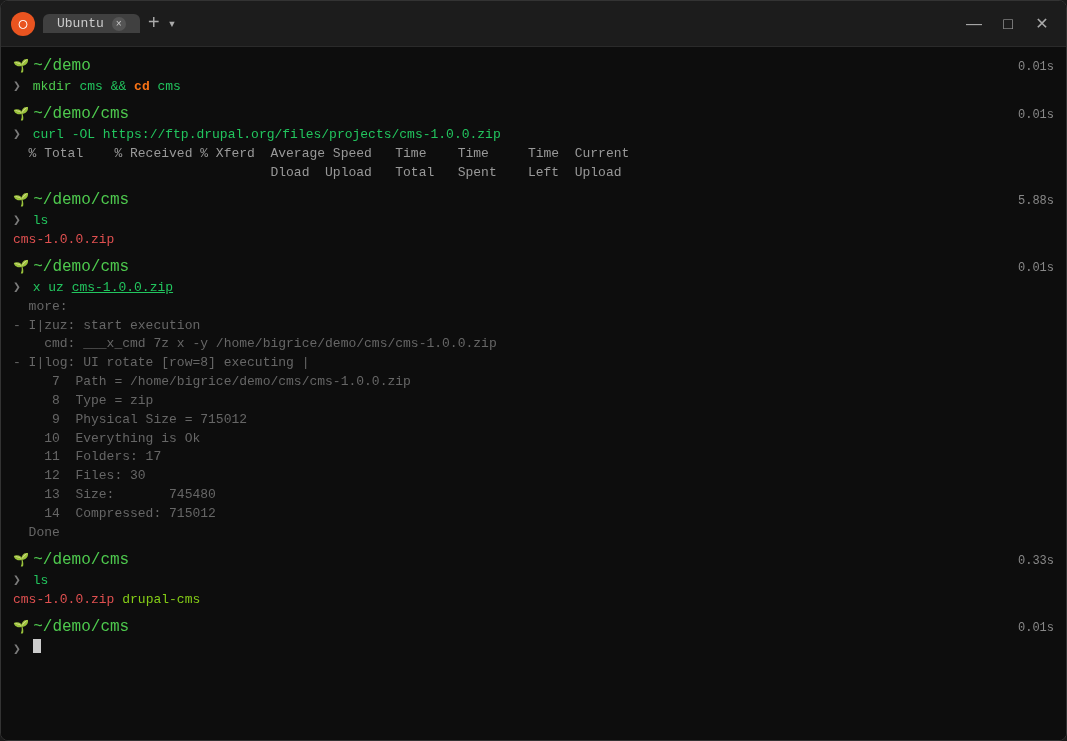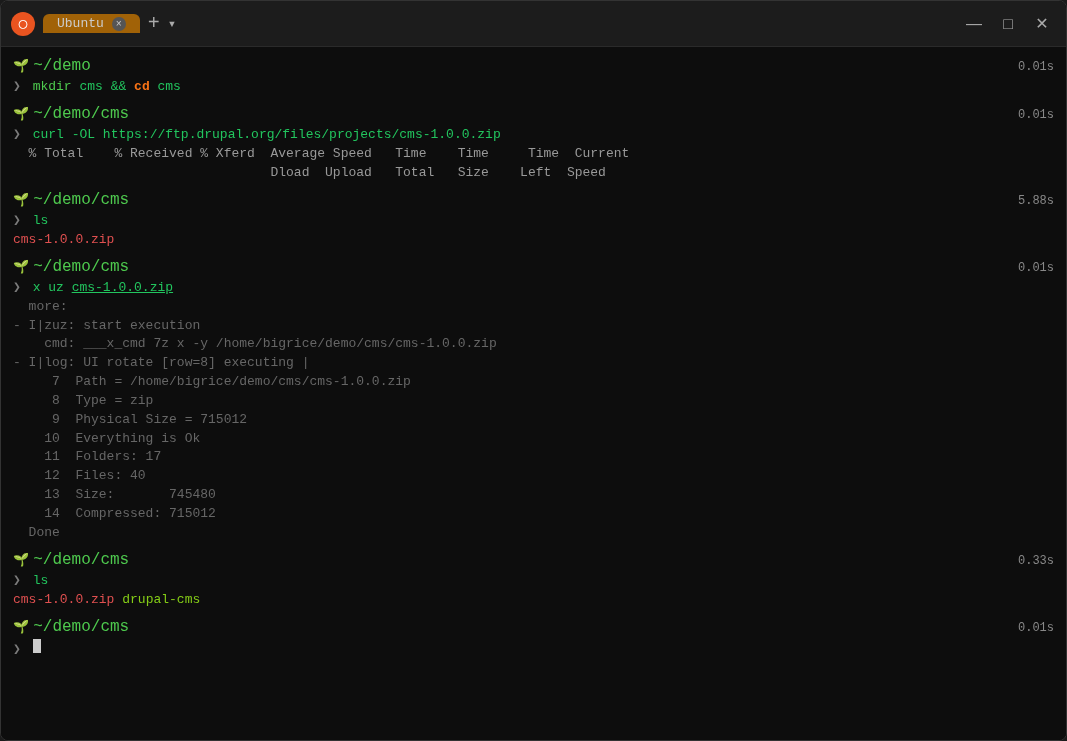--- a/index.html
+++ b/index.html
@@ -44,21 +44,21 @@
       background: #e95420;
       border-radius: 50%;
       display: flex;
       align-items: center;
       justify-content: center;
       font-size: 14px;
       color: white;
       flex-shrink: 0;
     }
     .tab {
-      background: #a16207;
+      background: #404040;
       color: #ccc;
       padding: 2px 14px;
       border-radius: 6px 6px 0 0;
       display: flex;
       align-items: flex-end;
       gap: 8px;
       font-size: 13px;
     }
     .tab-close {
       width: 14px;
@@ -239,21 +239,21 @@
         <span class="emoji">🌱</span>
         <span class="dir">~/demo/cms</span>
       </div>
       <span class="time">0.01s</span>
     </div>
     <div class="cmd-row">
       <span class="chevron">❯ </span>
       <span class="cmd-text">curl -OL https://ftp.drupal.org/files/projects/cms-1.0.0.zip</span>
     </div>
     <div class="output-text">  % Total    % Received % Xferd  Average Speed   Time    Time     Time  Current</div>
-    <div class="output-text">                                 Dload  Upload   Total   Size    Left  Speed</div>
+    <div class="output-text">                                 Dload  Upload   Total   Spent    Left  Upload</div>
 
     <div class="section-gap"></div>
 
     <div class="prompt-row">
       <div class="prompt-left">
         <span class="emoji">🌱</span>
         <span class="dir">~/demo/cms</span>
       </div>
       <span class="time">5.88s</span>
     </div>
@@ -281,21 +281,21 @@
     </div>
     <div class="output-dim">  more:</div>
     <div class="output-dim">- I|zuz: start execution</div>
     <div class="output-dim">    cmd: ___x_cmd 7z x -y /home/bigrice/demo/cms/cms-1.0.0.zip</div>
     <div class="output-dim">- I|log: UI rotate [row=8] executing |</div>
     <div class="output-dim">     7  Path = /home/bigrice/demo/cms/cms-1.0.0.zip</div>
     <div class="output-dim">     8  Type = zip</div>
     <div class="output-dim">     9  Physical Size = 715012</div>
     <div class="output-dim">    10  Everything is Ok</div>
     <div class="output-dim">    11  Folders: 17</div>
-    <div class="output-dim">    12  Files: 40</div>
+    <div class="output-dim">    12  Files: 30</div>
     <div class="output-dim">    13  Size:       745480</div>
     <div class="output-dim">    14  Compressed: 715012</div>
     <div class="output-dim">  Done</div>
 
     <div class="section-gap"></div>
 
     <div class="prompt-row">
       <div class="prompt-left">
         <span class="emoji">🌱</span>
         <span class="dir">~/demo/cms</span>

